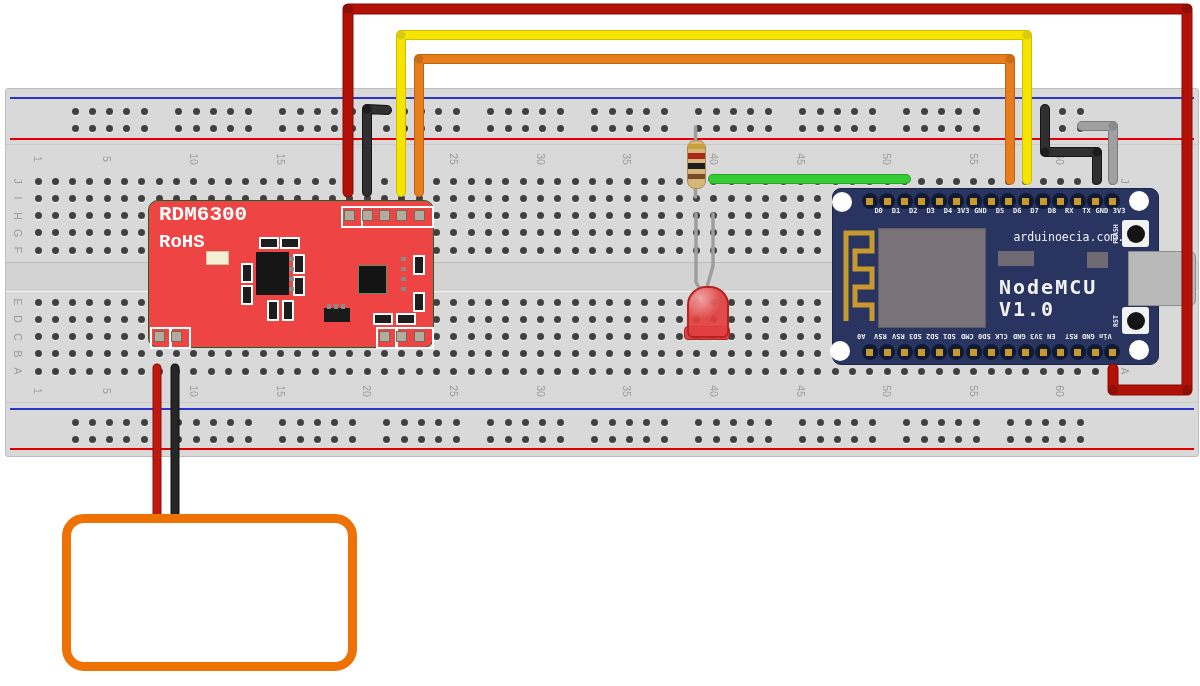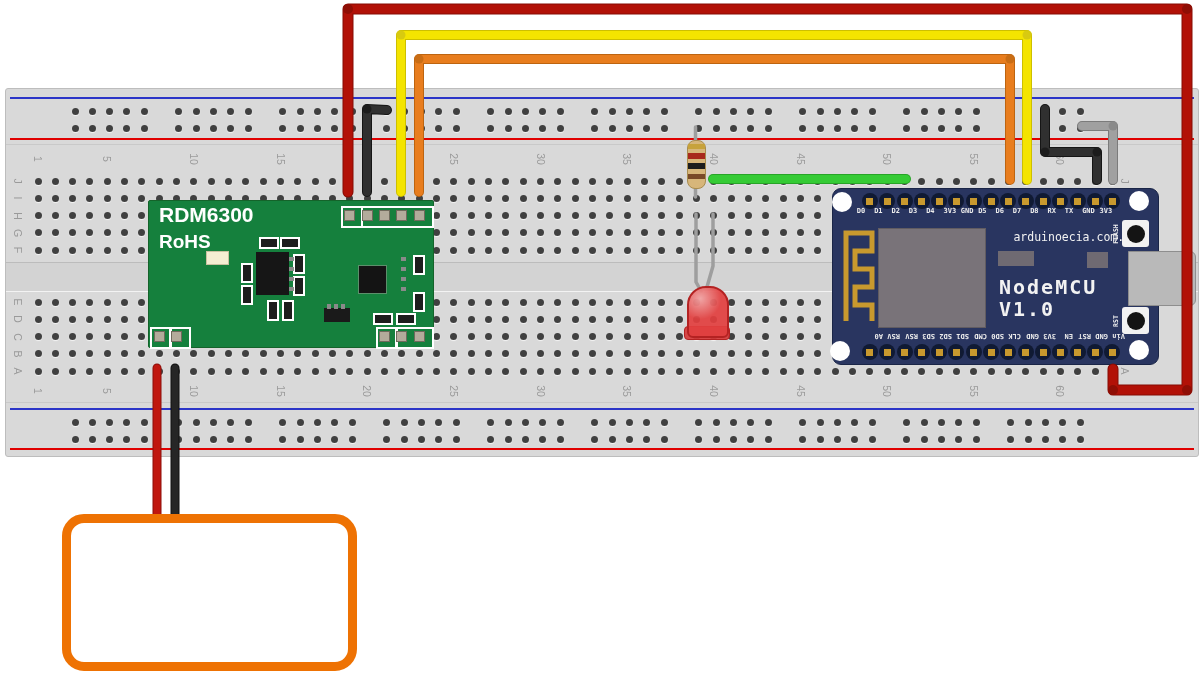--- a/index.html
+++ b/index.html
@@ -12,21 +12,21 @@
   .railline{position:absolute;height:2px;left:4px;width:1184px;}
   .seam{position:absolute;left:0;width:1192px;height:1px;background:#c9c9c9;}
   .channel{position:absolute;left:0;width:1192px;height:28px;background:#d3d3d3;
            border-top:1px solid #bcbcbc;border-bottom:1px solid #f3f3f3;}
   .hole{position:absolute;width:7px;height:7px;border-radius:50%;background:#404040;
         box-shadow:0 1px 1px rgba(255,255,255,.75);}
   .bblabel{position:absolute;width:24px;height:12px;line-height:12px;text-align:center;
            font-size:10.5px;color:#9a9a9a;transform:rotate(90deg);}
   
   #rdm6300{position:absolute;left:148px;top:200px;width:284px;height:146px;
-           background:#15803d;border:1px solid #14632a;border-radius:2px;z-index:2;}
+           background:#ef4444;border:1px solid #14632a;border-radius:10px;z-index:2;font-family:Liberation Mono, monospace;}
   #rdm6300 .t1{position:absolute;left:10px;top:2px;color:#fff;font-size:21px;font-weight:600;}
   #rdm6300 .t2{position:absolute;left:10px;top:30px;color:#fff;font-size:19px;font-weight:600;}
   .smd{position:absolute;border:2px solid #fff;background:#1d1d1d;}
   .hbox{position:absolute;border:2px solid #fff;}
   .modpin{position:absolute;width:9px;height:9px;background:#b3ab9b;border:1px solid #6f6a5c;}
   .icpin{position:absolute;width:5px;height:4px;background:#8a8a8a;}
   
   #nodemcu{position:absolute;left:832px;top:188px;width:325px;height:175px;
            background:#293560;border:1px solid #1a2547;border-radius:9px;z-index:2;}
   #nodemcu .site{position:absolute;left:160px;top:41px;width:145px;text-align:right;color:#f2f2f2;
@@ -39,21 +39,21 @@
   .grayrect{position:absolute;background:#6f6a72;}
   .cornerhole{position:absolute;width:20px;height:20px;border-radius:50%;background:#fff;}
   .btn{position:absolute;width:27px;height:27px;background:#f2f2f2;border-radius:3px;}
   .btn .dot{position:absolute;left:4.5px;top:4.5px;width:18px;height:18px;border-radius:50%;background:#141414;}
   .btnlabel{position:absolute;width:30px;height:10px;line-height:10px;color:#f2f2f2;font-size:6.5px;
             font-weight:bold;text-align:center;transform:rotate(-90deg);font-family:"DejaVu Sans Mono",monospace;}
   .usb{position:absolute;left:295px;top:62px;width:66px;height:53px;background:#b9b9b9;
        border:1px solid #8e8e8e;border-radius:0 6px 6px 0;}
   .npinpad{position:absolute;width:16px;height:16px;border-radius:50%;background:#101a33;}
   .npingold{position:absolute;width:7px;height:7px;background:#c8992e;}
-  .npinlabel{position:absolute;width:26px;text-align:left;color:#ececec;font-size:7px;font-weight:bold;
+  .npinlabel{position:absolute;width:26px;text-align:right;color:#ececec;font-size:7px;font-weight:bold;
              font-family:"DejaVu Sans Mono",monospace;}
   .npinlabel.flip{transform:rotate(180deg);}
   
   #resistor-body{position:absolute;left:687px;top:140px;width:17px;height:47px;border-radius:8px;
                  background:#d7b67a;border:1px solid #a88c4f;z-index:4;}
   #resistor-body .band{position:absolute;left:0;width:100%;}
   #led-flange{position:absolute;left:684px;top:326px;width:44px;height:12px;border-radius:4px;
               background:rgba(214,58,58,.92);border:1px solid #b42222;z-index:4;}
   #led-dome{position:absolute;left:687px;top:286px;width:38px;height:48px;border-radius:19px 19px 6px 6px;
             background:radial-gradient(circle at 30% 22%,rgba(255,255,255,.5),rgba(255,255,255,0) 45%),rgba(225,63,63,.93);

